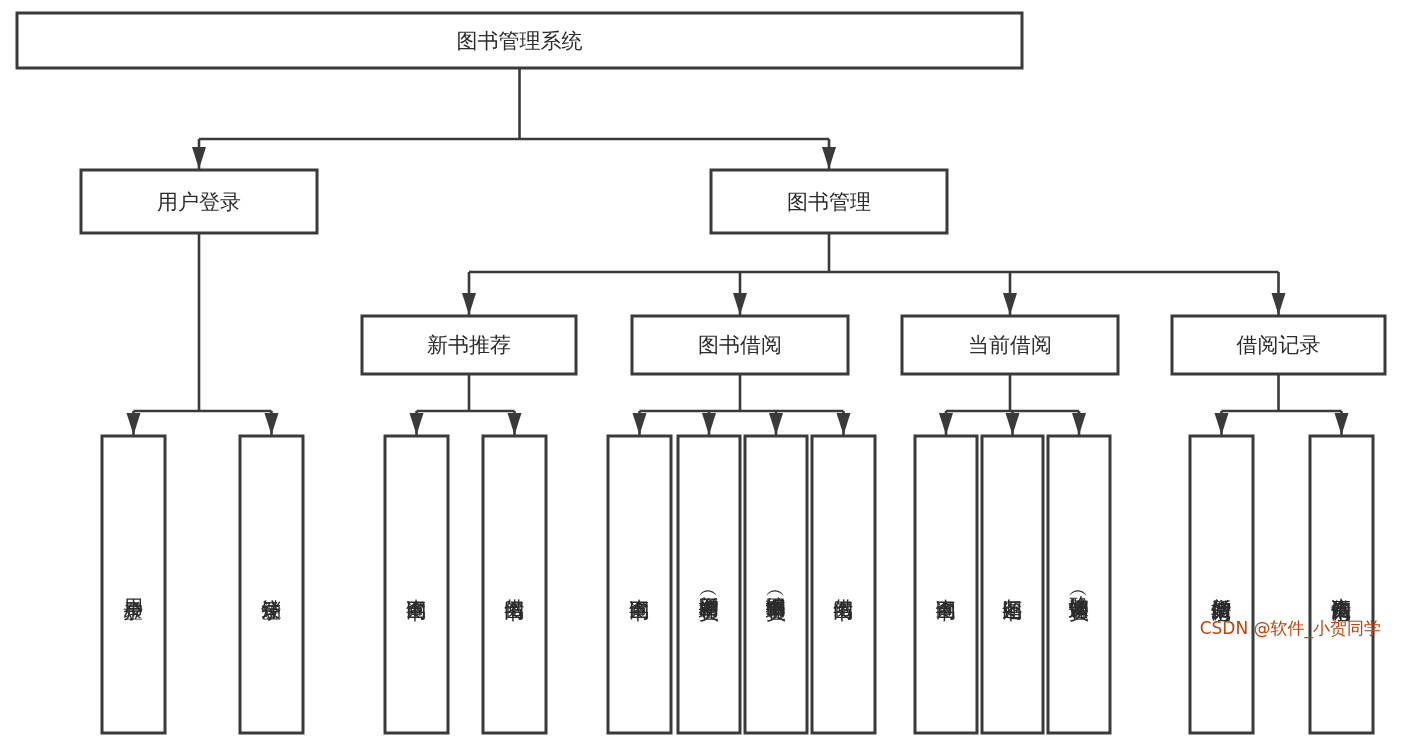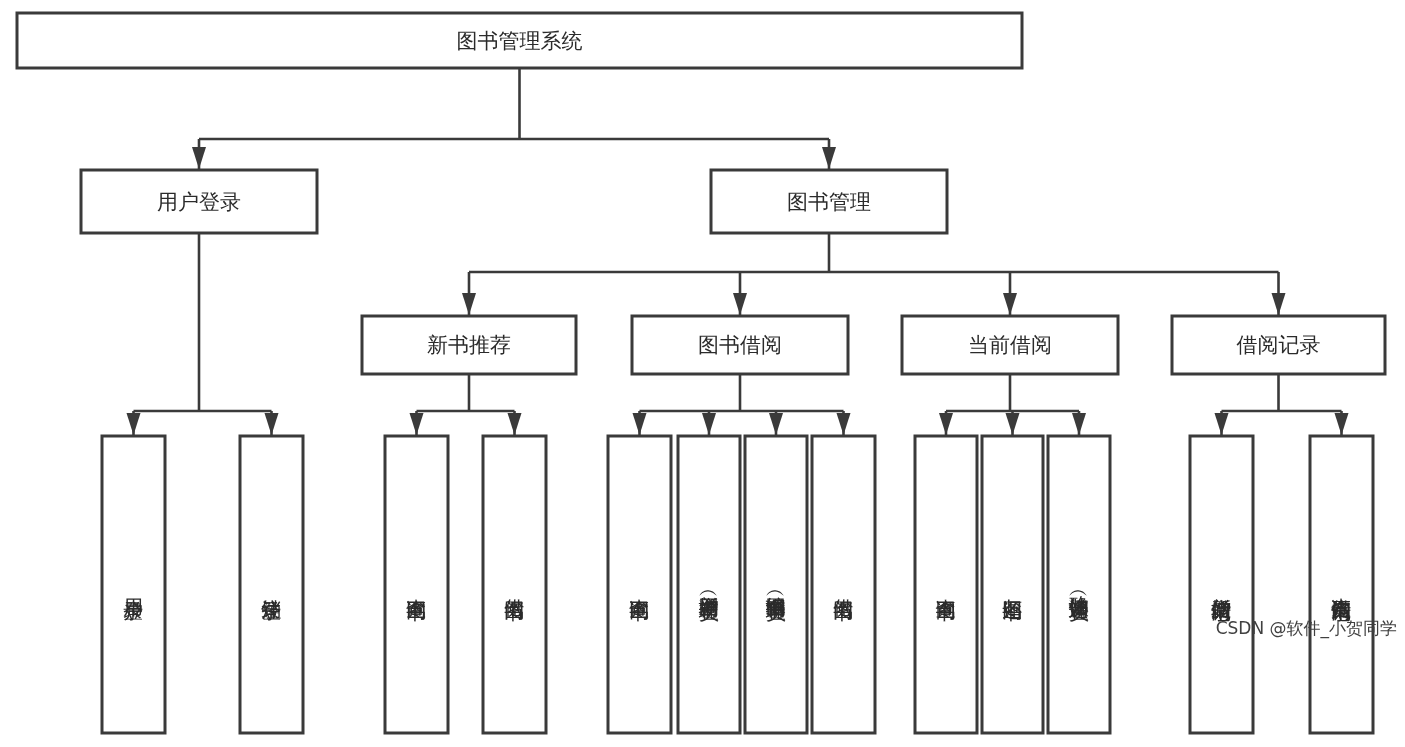--- a/index.html
+++ b/index.html
@@ -60,25 +60,25 @@
     font-family: "DejaVu Sans", "Liberation Sans", sans-serif;
     font-size: 20px;
     line-height: 1.12;
     color: #2b2b2b;
     letter-spacing: 1px;
     white-space: nowrap;
     pointer-events: none;
   }
   .watermark {
     position: absolute;
-    right: 8px;
+    right: 24px;
     bottom: 4px;
     font-family: "DejaVu Sans", "Liberation Sans", sans-serif;
     font-size: 17px;
-    color: #404040;
+    color: #c2410c;
     white-space: nowrap;
   }
 </style>
 </head>
 <body>
 
 <div id="diagram-root">
 
   <svg id="flow-svg" viewBox="0 0 1405 747">
     <g id="connectors-layer">

